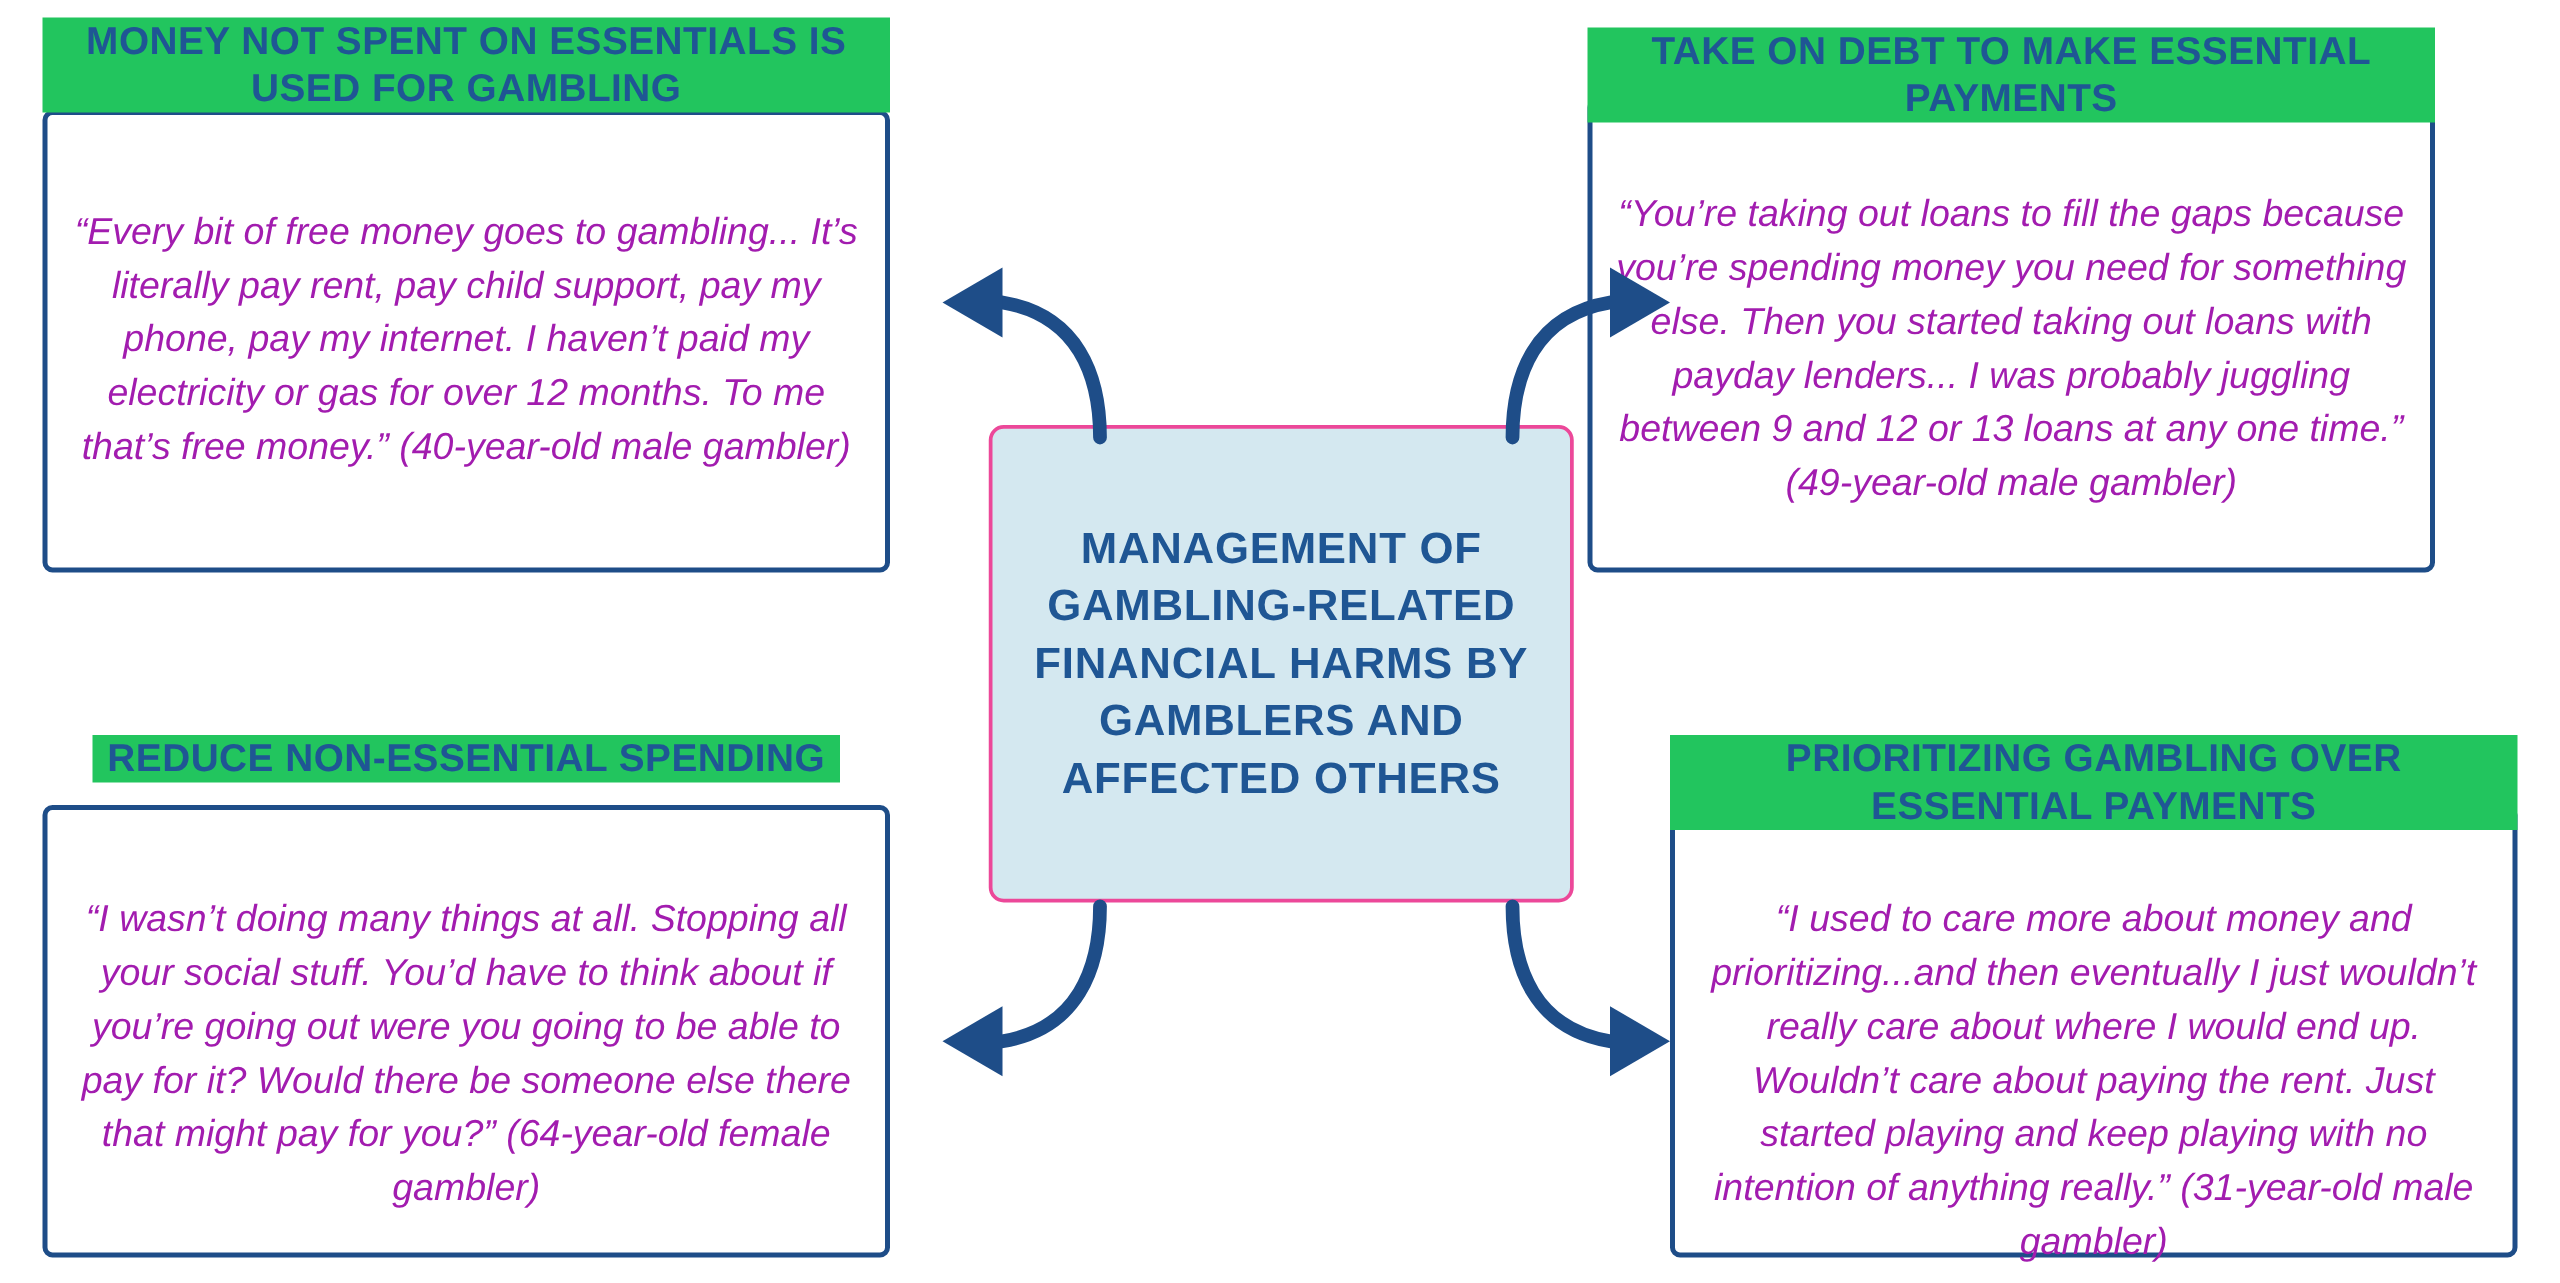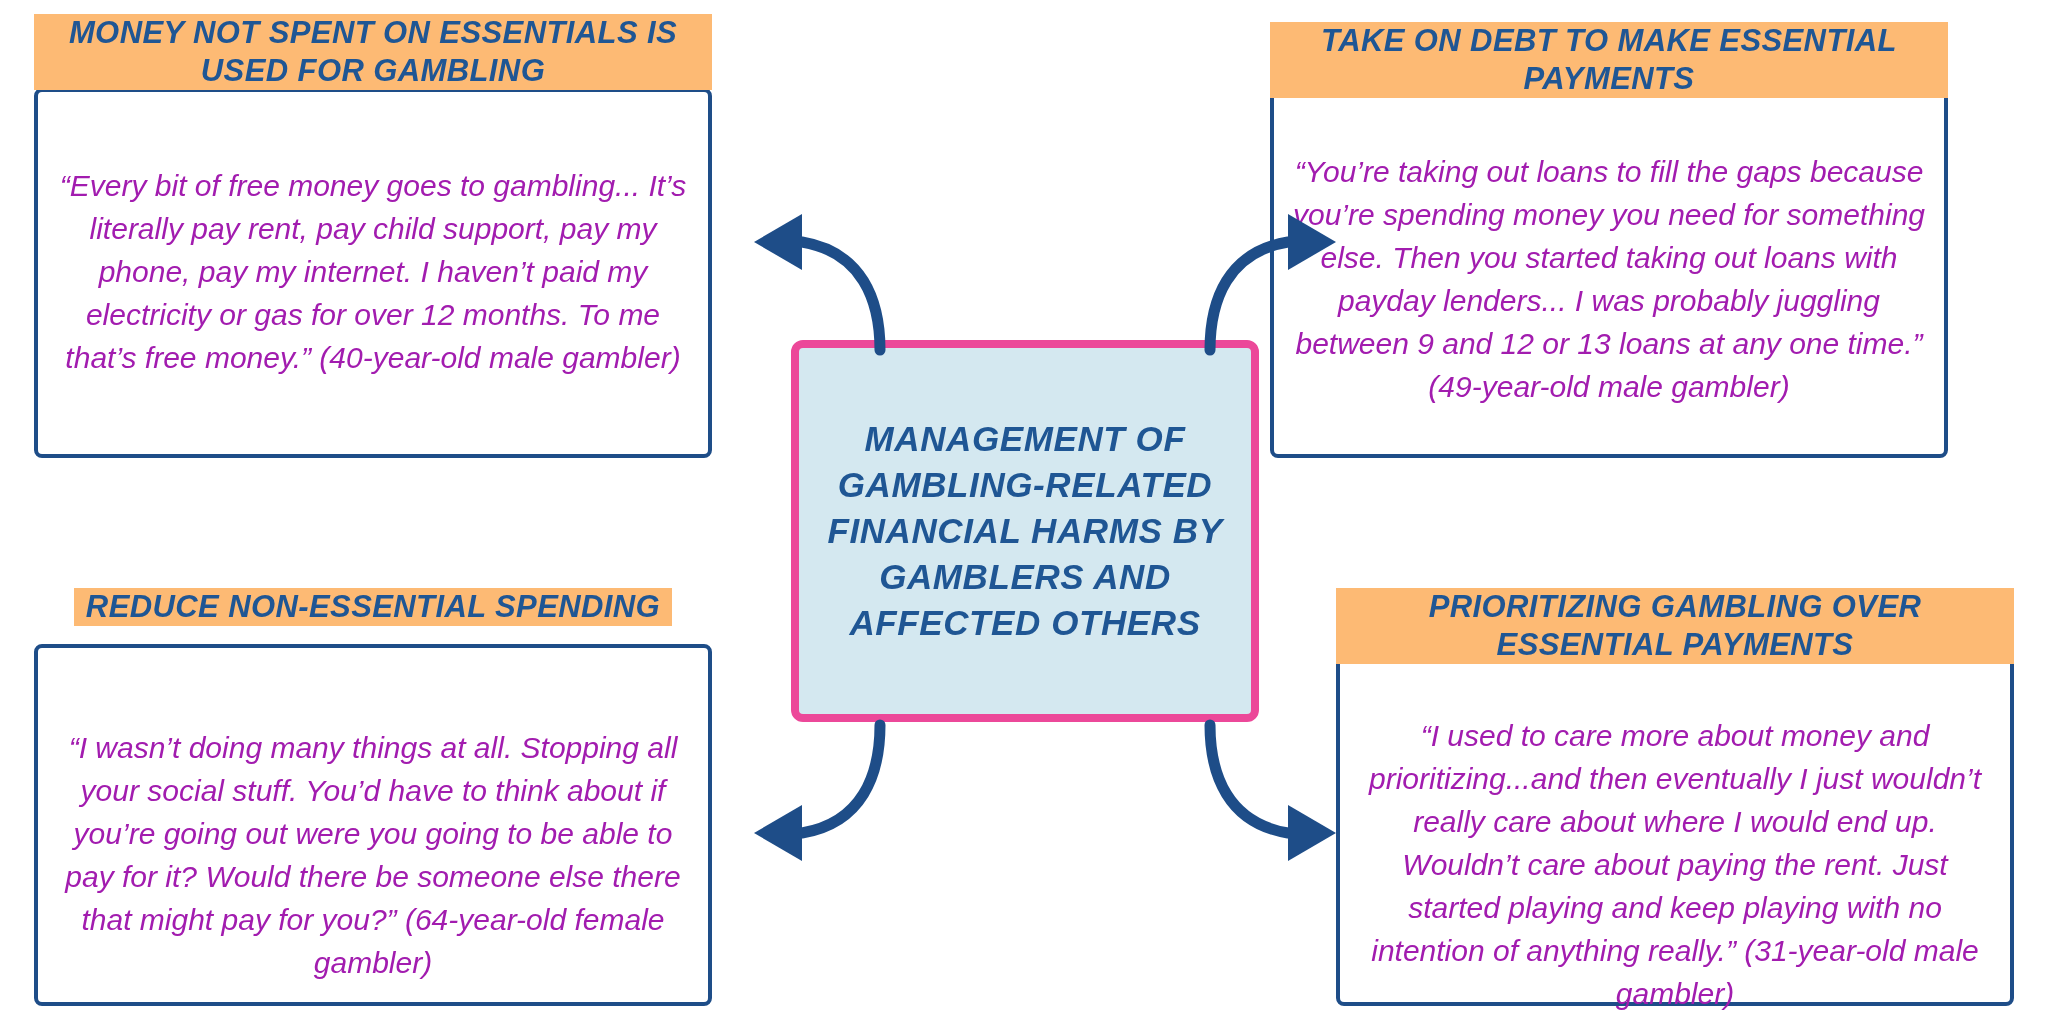--- a/index.html
+++ b/index.html
@@ -44,23 +44,22 @@
     color: #1f5694;
     font-weight: bold;
     font-size: 31px;
     line-height: 38px;
     letter-spacing: 0.4px;
     text-transform: uppercase;
   }
   
   .qbox .title span.titleline {
     display: inline-block;
-    background: #fdba74;
+    background: #22c55e;
     padding: 0 12px;
-    font-style: italic;
   }
   .qbox .quote {
     position: absolute;
     left: 22px;
     right: 22px;
     text-align: center;
     color: #a21caf;
     font-style: italic;
     font-size: 30px;
     line-height: 43px;
@@ -73,42 +72,41 @@
   #box-top-left   .quote { top: 150px; }
 
   
   #box-top-right     { left: 1270px; top: 22px;  width: 678px; height: 436px; }
   #box-top-right  .frame { top: 56px; }
   #box-top-right  .quote { top: 128px; }
 
   
   #box-bottom-left   { left: 34px;   top: 588px; width: 678px; height: 418px; padding-left: 43px; }
   #box-bottom-left   .frame { top: 56px; }
-  #box-bottom-left   .quote { top: 138px; }
+  #box-bottom-left   .quote { top: 126px; }
 
   
   #box-bottom-right  { left: 1336px; top: 588px; width: 678px; height: 418px; }
   #box-bottom-right  .frame { top: 56px; }
   #box-bottom-right  .quote { top: 126px; }
 
   
   #center-box {
     position: absolute;
     left: 791px;
     top: 340px;
     width: 468px;
     height: 382px;
     box-sizing: border-box;
     background: #d4e8f0;
-    border: 8px solid #ec4899;
+    border: 3px solid #ec4899;
     border-radius: 12px;
     display: flex;
     align-items: center;
     justify-content: center;
-    font-style: italic;
   }
   #center-box .center-title {
     color: #1f5694;
     font-weight: bold;
     font-size: 35px;
     line-height: 46px;
     letter-spacing: 0.6px;
     text-align: center;
     text-transform: uppercase;
     padding: 0 14px;

